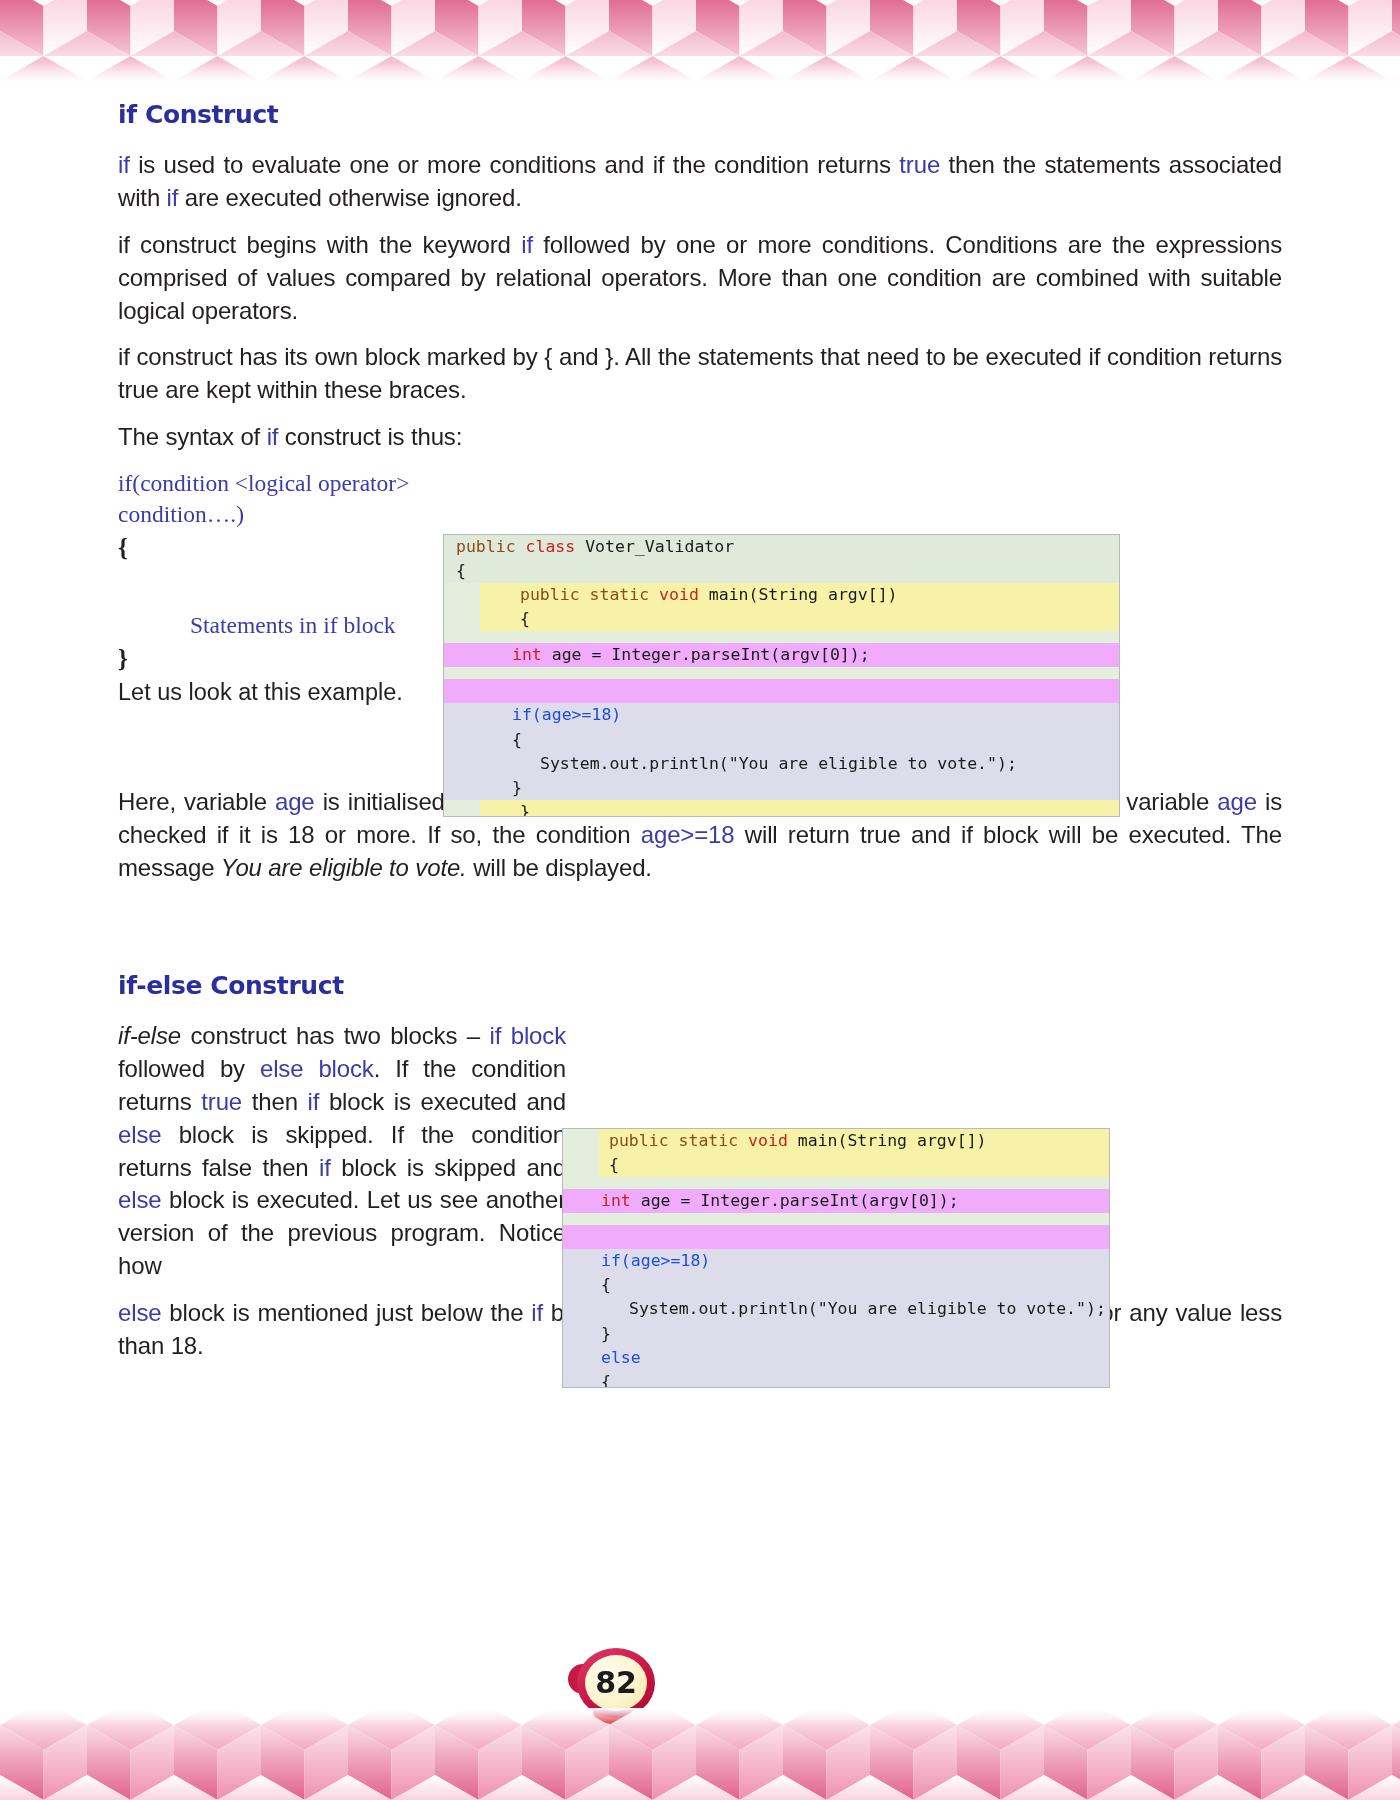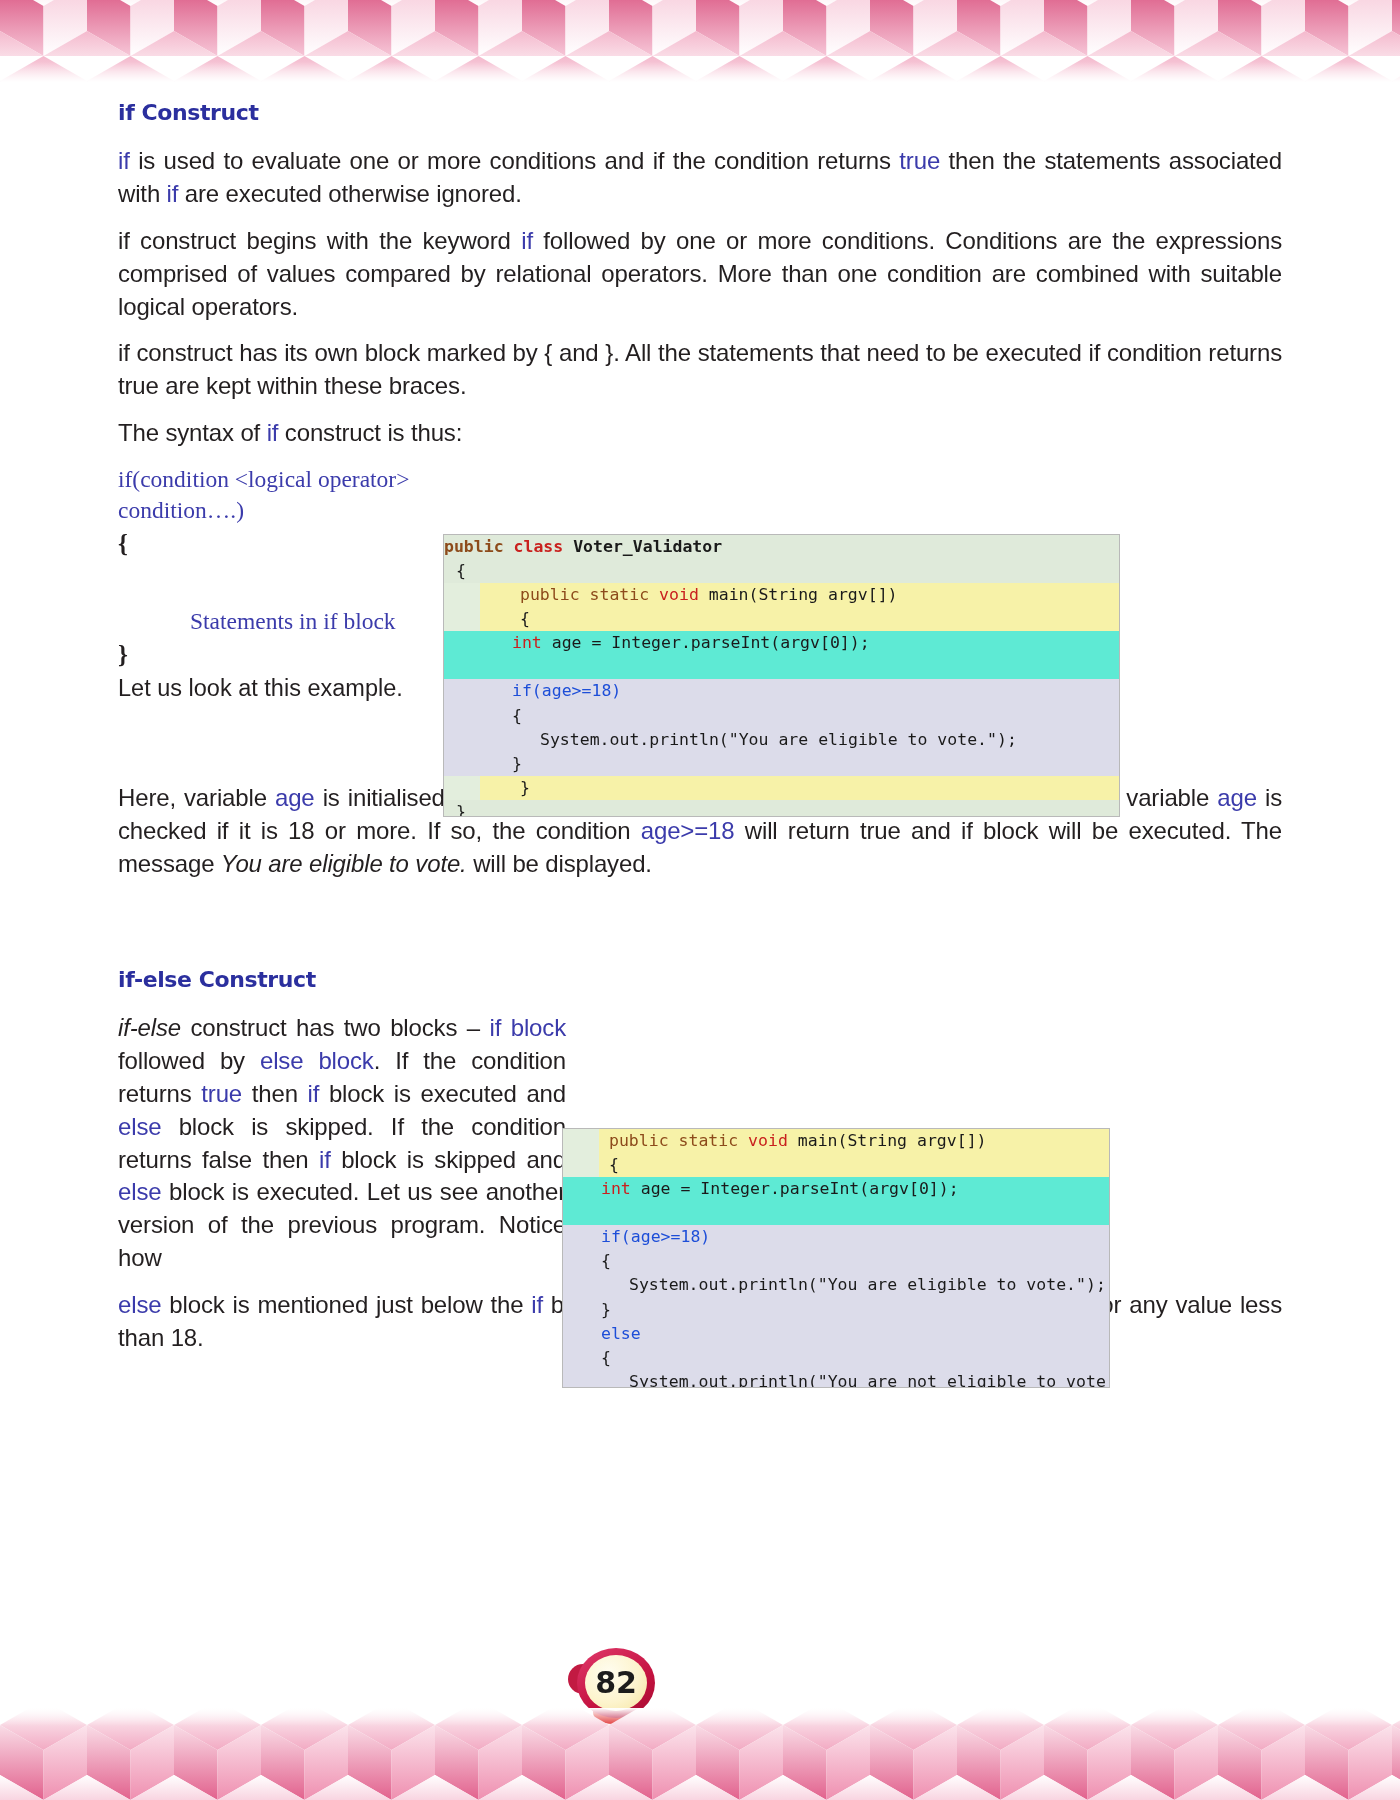--- a/index.html
+++ b/index.html
@@ -27,21 +27,21 @@
   .page {
     position: absolute;
     left: 0; top: 82px;
     width: 1400px;
     height: 1626px;
     padding: 0 118px 0 118px;
   }
 
   h2.section-head {
     font-family: "DejaVu Sans", sans-serif;
-    font-size: 22px;
+    font-size: 25px;
     font-weight: 700;
     color: #2b2f9e;
     letter-spacing: -0.4px;
     margin: 18px 0 20px 0;
   }
 
   p.body {
     font-family: "Liberation Sans", sans-serif;
     font-size: 24px;
     line-height: 1.37;
@@ -93,21 +93,21 @@
     white-space: pre;
     line-height: 1.46;
     font-size: 16.5px;
     color: #1a1a1a;
   }
   .c-kw      { color: #c9211e; }
   .c-kw2     { color: #8d4b1b; }
   .c-if      { color: #1d4ed8; }
   .bg-green  { background: #dfeada; }
   .bg-yellow { background: #f7f2a8; margin-left: 36px; }
-  .bg-white  { background: #5eead4; }
+  .bg-white  { background: #f0abfc; margin-top: 12px; }
   .bg-lav    { background: #dcdcea; }
 
   
   #code1 {
     position: absolute;
     left: 443px;
     top: 452px;
     width: 677px;
     height: 283px;
   }
@@ -230,21 +230,21 @@
     <div class="syntax">
       <div>if(condition &lt;logical operator&gt; condition….)</div>
       <div class="brace">{</div>
       <div class="indent blk">Statements in if block</div>
       <div class="brace">}</div>
     </div>
     <div class="after-syntax">Let us look at this  example.</div>
   </div>
 
   <div class="codeshot" id="code1">
-      <div class="line bg-green" style="padding-left: 0; font-weight: bold;"><span class="c-kw2">public </span><span class="c-kw">class </span><span>Voter_Validator</span></div>
+      <div class="line bg-green" style="padding-left: 12px;"><span class="c-kw2">public </span><span class="c-kw">class </span><span>Voter_Validator</span></div>
       <div class="line bg-green" style="padding-left: 12px;"><span>{</span></div>
       <div class="line bg-yellow" style="padding-left: 40px;"><span class="c-kw2">public </span><span class="c-kw2">static </span><span class="c-kw">void </span><span>main(String argv[])</span></div>
       <div class="line bg-yellow" style="padding-left: 40px;"><span>{</span></div>
       <div class="line bg-white" style="padding-left: 68px;"><span class="c-kw">int </span><span>age = Integer.parseInt(argv[0]);</span></div>
       <div class="line bg-white" style="padding-left: 12px;"><span> </span></div>
       <div class="line bg-lav" style="padding-left: 68px;"><span class="c-if">if(age&gt;=18)</span></div>
       <div class="line bg-lav" style="padding-left: 68px;"><span>{</span></div>
       <div class="line bg-lav" style="padding-left: 96px;"><span>System.out.println("You are eligible to vote.");</span></div>
       <div class="line bg-lav" style="padding-left: 68px;"><span>}</span></div>
       <div class="line bg-yellow" style="padding-left: 40px;"><span>}</span></div>

